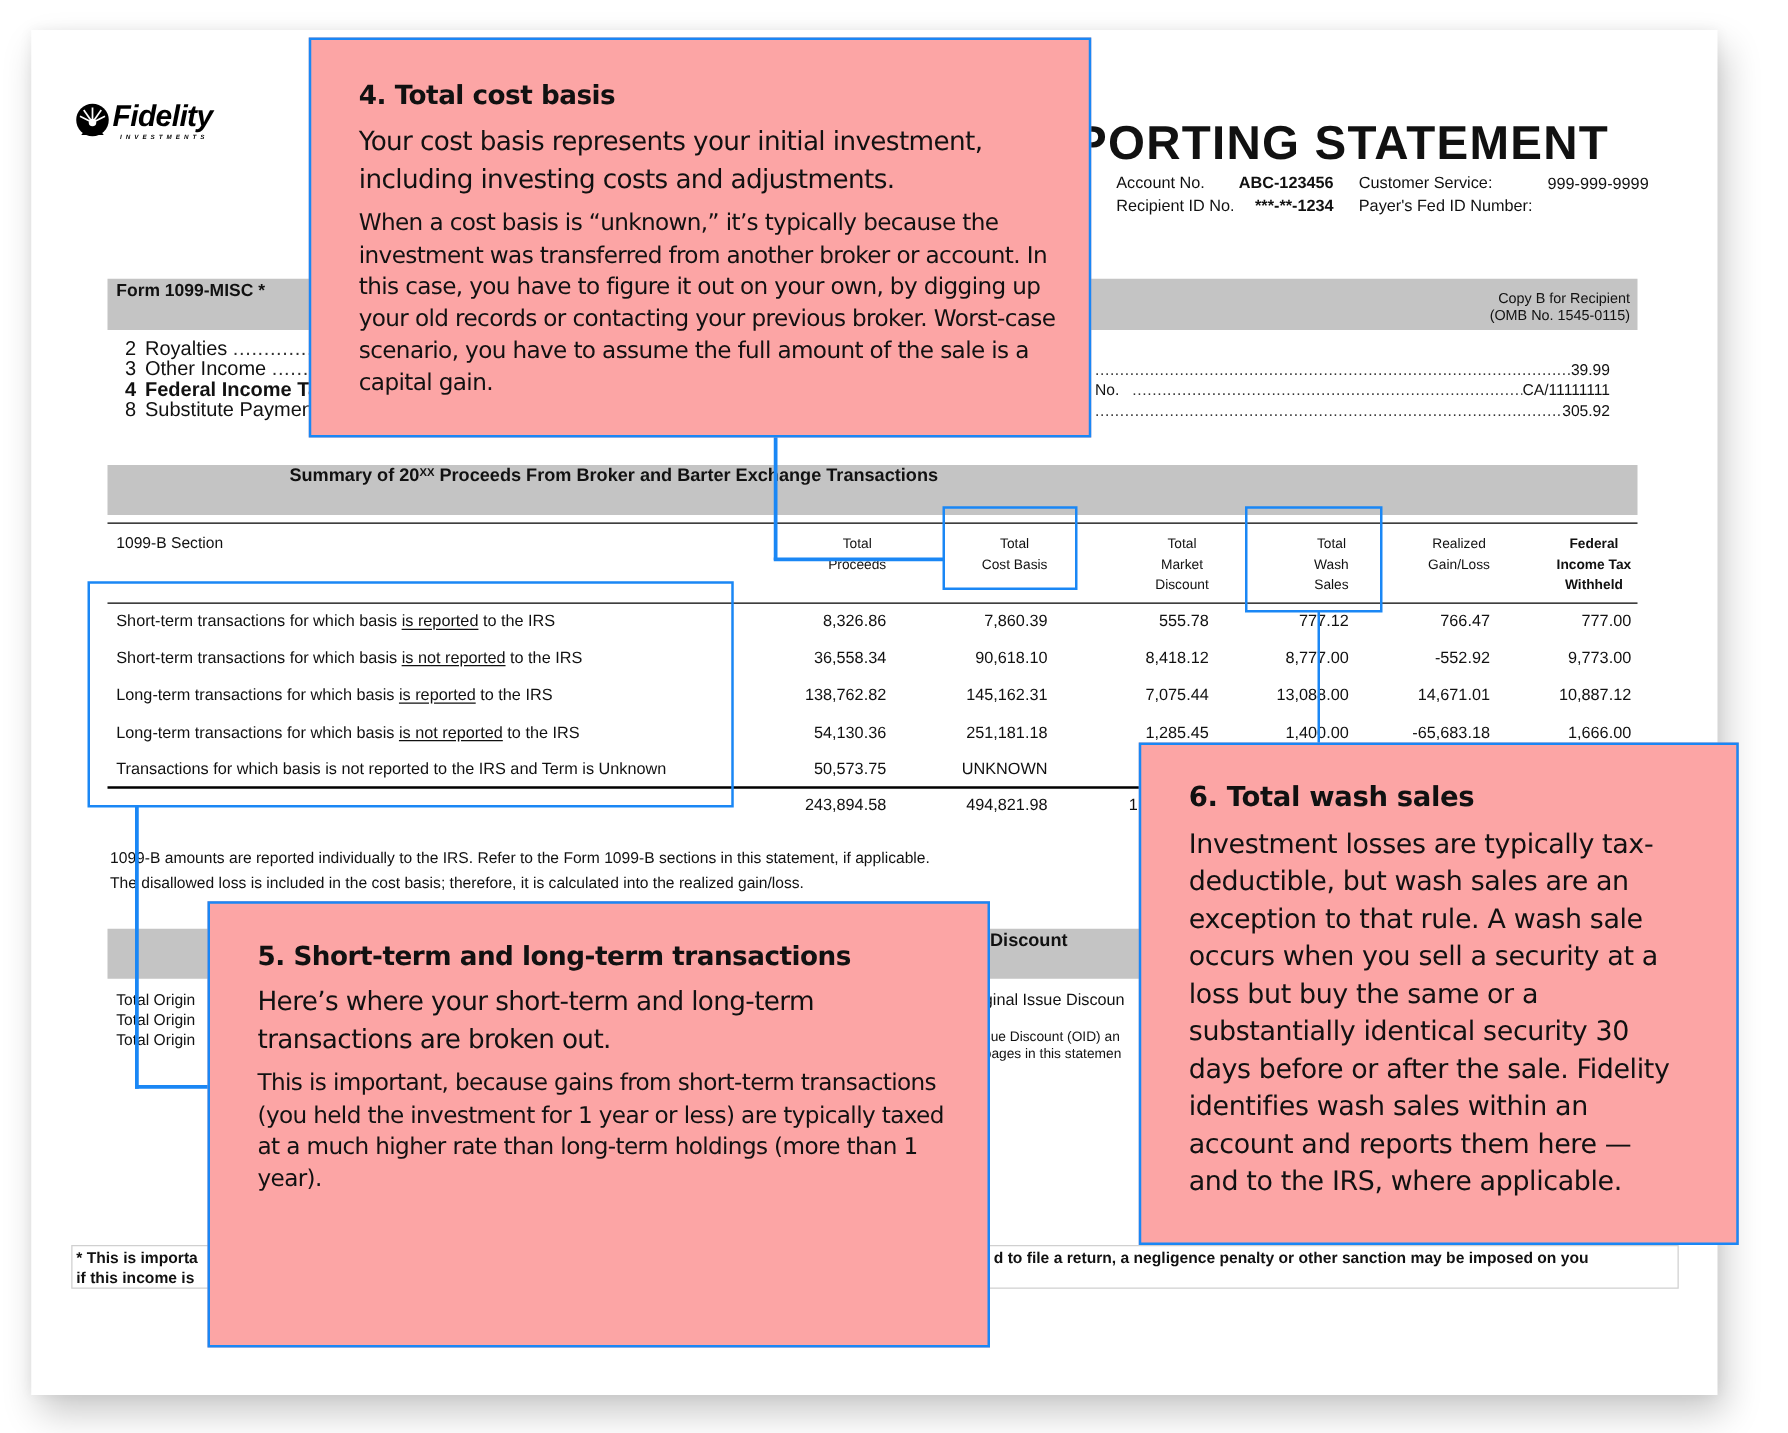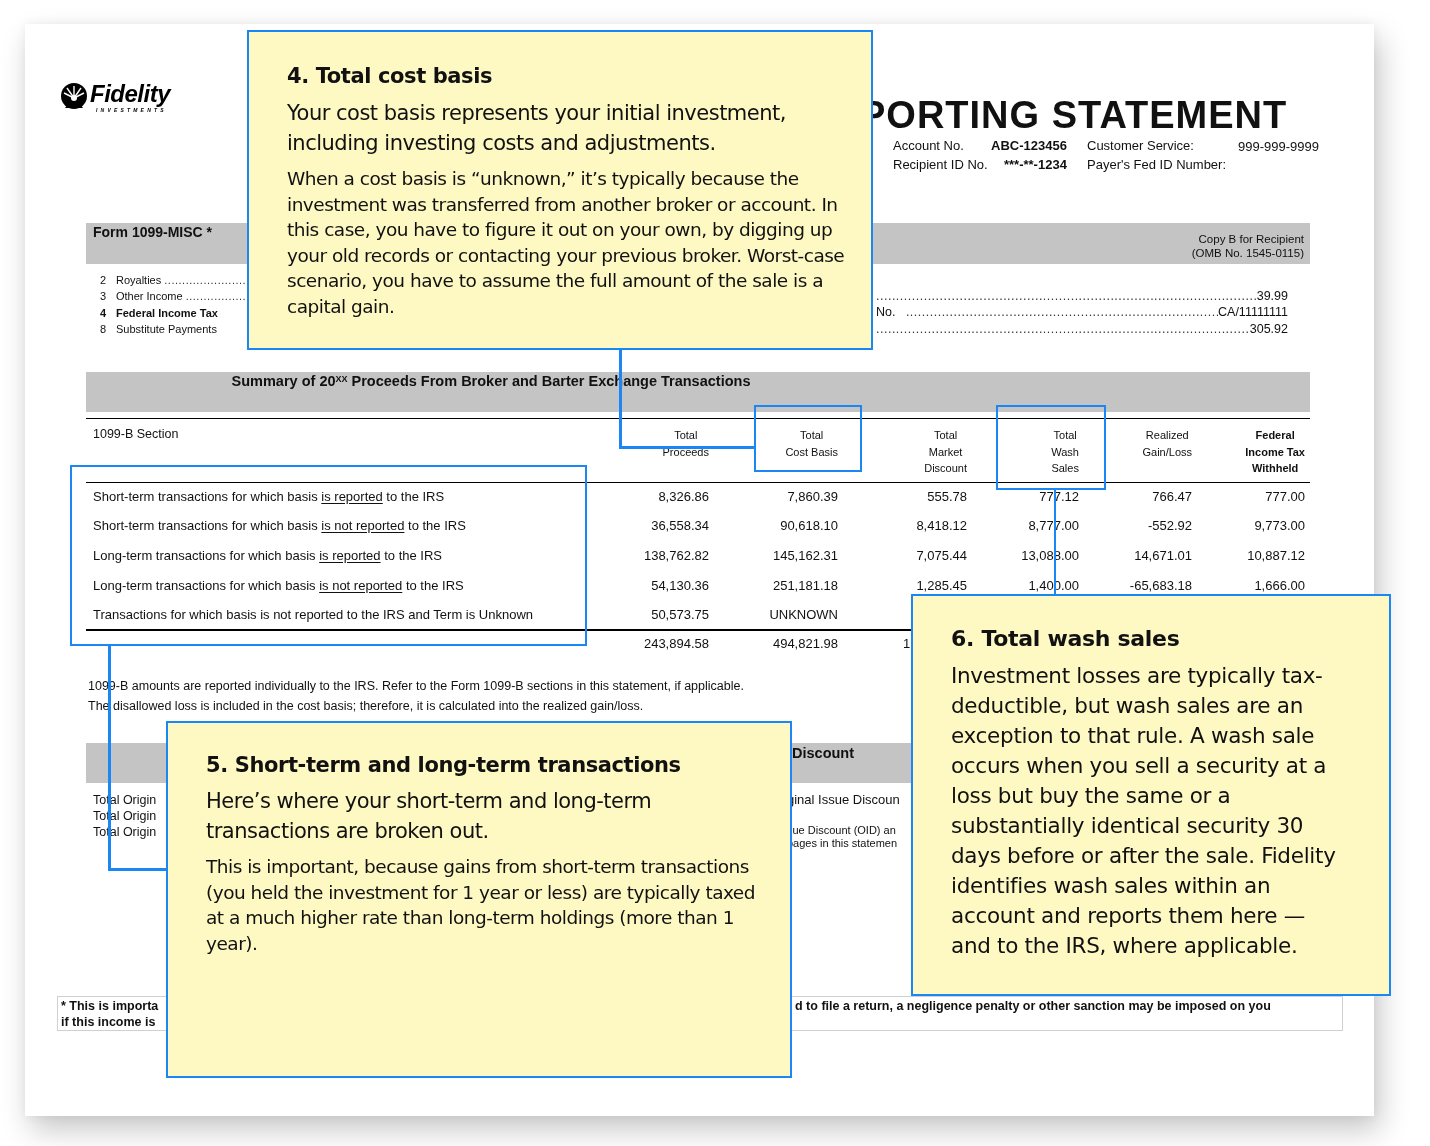--- a/index.html
+++ b/index.html
@@ -21,21 +21,21 @@
   .logo-mark { position: absolute; left: 0; top: 0; width: 28px; height: 28px; }
 
   .title { left: 860px; top: 94px; font-size: 38px; font-weight: bold; letter-spacing: 1px; white-space: nowrap; }
   .acct { font-size: 13px; white-space: nowrap; color: #111; }
 
   .grey-band { background: #c4c4c4; }
   .misc-band { left: 86px; top: 223px; width: 1224px; height: 41px; }
   .misc-title { left: 93px; top: 224px; font-size: 14px; font-weight: bold; }
   .copyb { right: 126px; top: 232px; font-size: 11.5px; text-align: right; line-height: 14px; }
 
-  .misc-items { left: 100px; top: 272px; font-size: 11px; line-height: 16.3px; white-space: nowrap; }
+  .misc-items { left: 100px; top: 272px; font-size: 16px; line-height: 16.3px; white-space: nowrap; }
   .misc-items .num { display: inline-block; width: 16px; }
   .misc-vals { left: 876px; top: 288px; width: 412px; font-size: 12.5px; line-height: 16.3px; }
   .dotrow { display: flex; white-space: nowrap; overflow: hidden; }
   .dotrow .lbl { flex: none; }
   .dotrow .dots { flex: 1; overflow: hidden; color: #333; letter-spacing: 0.5px; }
   .dotrow .dots::after { content: "......................................................................................................................................................................................................"; }
   .dotrow .val { flex: none; }
 
   .sum-band { left: 86px; top: 372px; width: 1224px; height: 40px; }
   .sum-title { left: 86px; top: 373px; width: 810px; text-align: center; font-size: 14.5px; font-weight: bold; white-space: nowrap; }
@@ -58,21 +58,21 @@
 
   .footer-box { left: 57px; top: 996px; width: 1284px; height: 33px; border: 1px solid #d0d0d0; }
   .footer-text { left: 61px; top: 998px; font-size: 12.5px; font-weight: bold; line-height: 16px; white-space: nowrap; }
 
   
   .hl { border: 2.5px solid #1a87f5; box-sizing: border-box; }
   .conn { background: #1a87f5; }
 
   
   .callout {
-    background: #fef9c3; border: 2.5px solid #1a87f5; box-sizing: border-box;
+    background: #fca5a5; border: 2.5px solid #1a87f5; box-sizing: border-box;
     font-family: "DejaVu Sans", sans-serif; color: #111;
   }
   .callout h3 { margin: 0; font-weight: bold; }
   .c4 { left: 247px; top: 30px; width: 626px; height: 320px; padding: 32px 0 0 38px; }
   .c4 h3 { font-size: 21px; letter-spacing: -0.4px; }
   .c4 .lead { font-size: 21px; line-height: 30px; margin-top: 10px; letter-spacing: -0.5px; }
   .c4 .body { font-size: 18.5px; line-height: 25.5px; margin-top: 8px; letter-spacing: -0.5px; }
 
   .c5 { left: 166px; top: 721px; width: 626px; height: 357px; padding: 30px 0 0 38px; }
   .c5 h3 { font-size: 21px; letter-spacing: -0.4px; }

